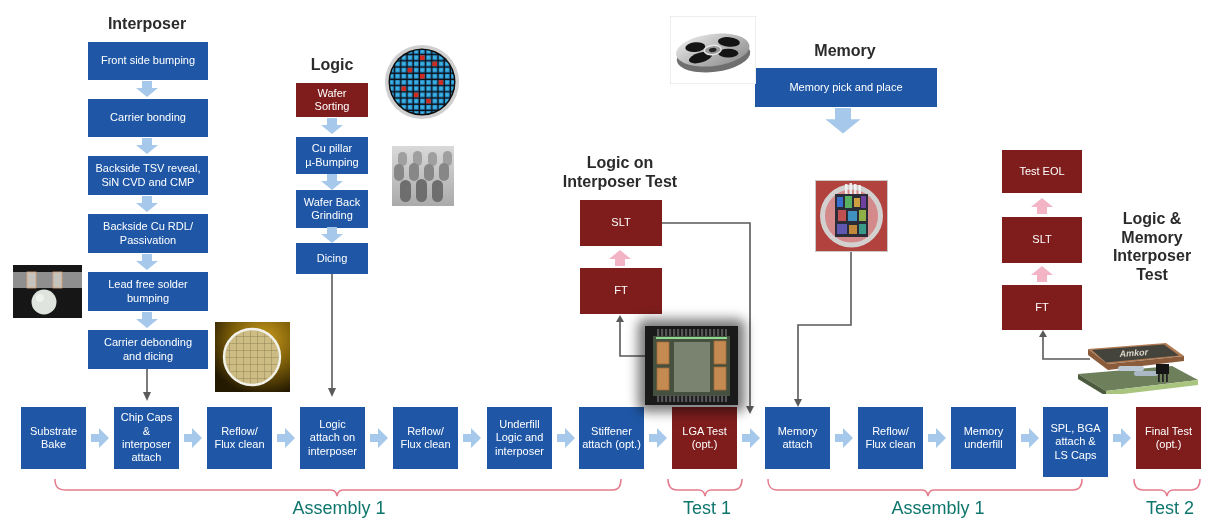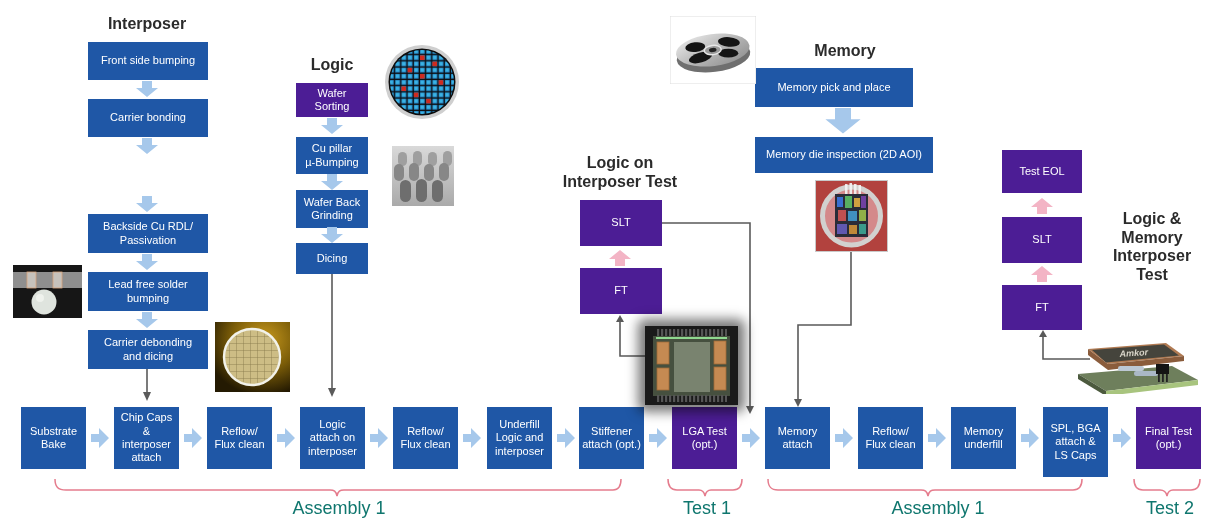--- a/index.html
+++ b/index.html
@@ -2,21 +2,21 @@
 <html><head>
 <meta charset="utf-8">
 <style>
   html,body{margin:0;padding:0;background:#fff;}
   .canvas{position:relative;width:1224px;height:531px;background:#fff;overflow:hidden;
           font-family:"Liberation Sans",sans-serif;border-radius:17px;}
   .box{position:absolute;display:flex;align-items:center;justify-content:center;
        text-align:center;color:#fff;font-size:11px;line-height:1.22;white-space:pre-line;
        padding:3px;box-sizing:border-box;}
   .blue{background:#1F57A6;}
-  .pink{background:#4c1d95;}
+  .pink{background:#7f1d1d;}
   .hd{position:absolute;transform:translateX(-50%);text-align:center;font-weight:bold;
       font-size:16px;color:#2B2B2B;white-space:pre-line;line-height:1.17;}
   .phase{position:absolute;transform:translateX(-50%);color:#0f766e;font-size:18px;
          text-align:center;}
   .overlay{position:absolute;left:0;top:0;}
   .img{position:absolute;}
   .lga-glow{box-shadow:0 0 12px 7px rgba(10,10,10,0.55);background:#161616;border-radius:2px;}
 </style>
 </head>
 <body>
@@ -27,37 +27,38 @@
   <div class="hd" style="left:332px;top:56px">Logic</div>
   <div class="hd" style="left:845px;top:42px">Memory</div>
   <div class="hd" style="left:620px;top:154px">Logic on
 Interposer Test</div>
   <div class="hd" style="left:1152px;top:210px">Logic &amp;
 Memory
 Interposer Test</div>
 
   <div class="box blue" style="left:88px;top:42px;width:120px;height:38px">Front side bumping</div>
   <div class="box blue" style="left:88px;top:99px;width:120px;height:38px">Carrier bonding</div>
+  <div class="box blue" style="left:88px;top:156px;width:120px;height:39px">Backside TSV reveal,
+SiN CVD and CMP</div>
   <div class="box blue" style="left:88px;top:214px;width:120px;height:39px">Backside Cu RDL/
 Passivation</div>
   <div class="box blue" style="left:88px;top:272px;width:120px;height:39px">Lead free solder
 bumping</div>
   <div class="box blue" style="left:88px;top:330px;width:120px;height:39px">Carrier debonding
 and dicing</div>
 
   <div class="box pink" style="left:296px;top:83px;width:72px;height:34px">Wafer
 Sorting</div>
   <div class="box blue" style="left:296px;top:137px;width:72px;height:37px">Cu pillar
 µ-Bumping</div>
   <div class="box blue" style="left:296px;top:190px;width:72px;height:38px">Wafer Back
 Grinding</div>
   <div class="box blue" style="left:296px;top:243px;width:72px;height:31px">Dicing</div>
 
-  <div class="box blue" style="left:755px;top:68px;width:158px;height:39px">Memory pick and place</div>
-  <div class="box blue" style="left:755px;top:137px;width:178px;height:36px">Memory die inspection (2D AOI)</div>
+  <div class="box blue" style="left:755px;top:68px;width:182px;height:39px">Memory pick and place</div>
 
   <div class="box pink" style="left:580px;top:200px;width:82px;height:46px">SLT</div>
   <div class="box pink" style="left:580px;top:268px;width:82px;height:46px">FT</div>
 
   <div class="box pink" style="left:1002px;top:150px;width:80px;height:43px">Test EOL</div>
   <div class="box pink" style="left:1002px;top:217px;width:80px;height:46px">SLT</div>
   <div class="box pink" style="left:1002px;top:285px;width:80px;height:45px">FT</div>
 
   <div class="box blue" style="left:21px;top:407px;width:65px;height:62px">Substrate
 Bake</div>

